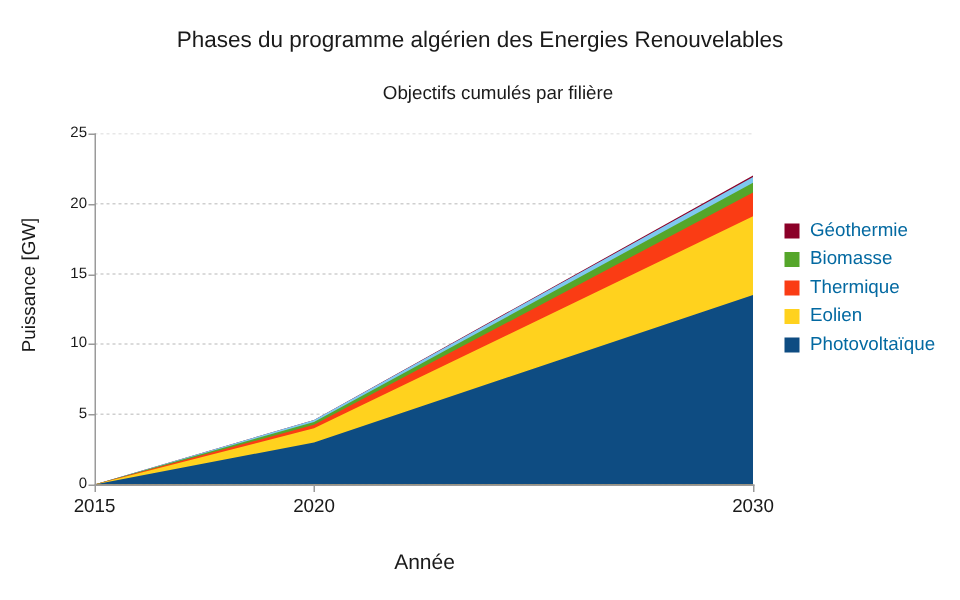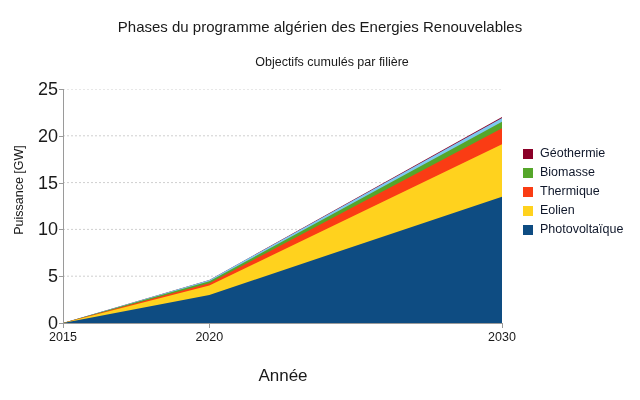--- a/index.html
+++ b/index.html
@@ -69,21 +69,21 @@
     top: 323px;
     width: 440px;
     height: 1px;
     background: #9a9a9a;
   }
   .ytick-label {
     position: absolute;
     right: 0;
     width: 46px;
     text-align: right;
-    font-size: 18px;
+    font-size: 10px;
     color: #1a1a1a;
     transform: translateY(-50%);
   }
   .ytick-mark {
     position: absolute;
     left: 59px;
     width: 5px;
     height: 1px;
     background: #9a9a9a;
   }
@@ -101,21 +101,21 @@
     width: 1px;
     height: 5px;
     background: #9a9a9a;
   }
   .xlabel {
     position: absolute;
     left: 63px;
     top: 366px;
     width: 440px;
     text-align: center;
-    font-size: 17px;
+    font-size: 14px;
     color: #1a1a1a;
   }
   .ylabel {
     position: absolute;
     left: -81px;
     top: 183px;
     width: 200px;
     text-align: center;
     font-size: 12.5px;
     color: #1a1a1a;
@@ -134,21 +134,21 @@
     height: 19px;
   }
   .legend-swatch {
     width: 10px;
     height: 10px;
     flex: 0 0 10px;
     margin-right: 7px;
   }
   .legend-text {
     font-size: 12.5px;
-    color: #0f172a;
+    color: #0369a1;
     white-space: nowrap;
     line-height: 1;
   }
   .credit {
     position: absolute;
     left: 531px;
     top: 281px;
     font-size: 10.5px;
     color: #7a7a7a;
     white-space: nowrap;

